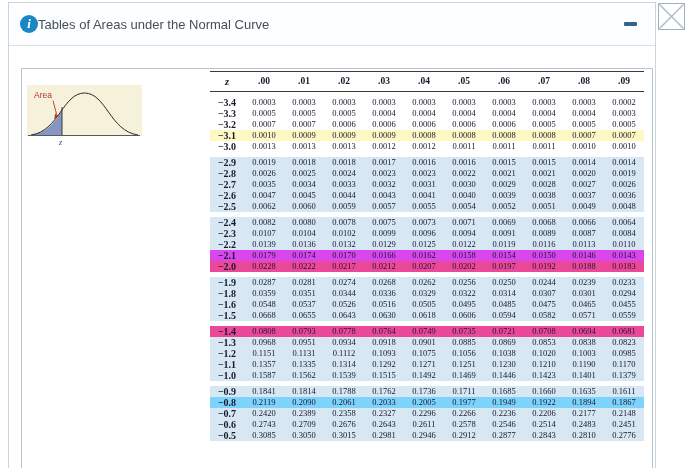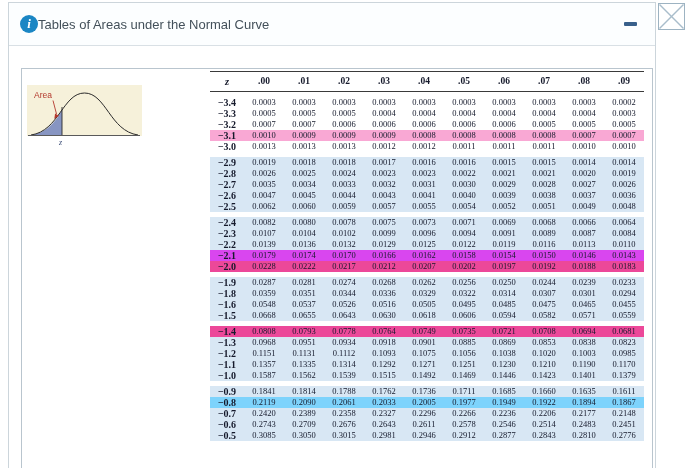--- a/index.html
+++ b/index.html
@@ -139,21 +139,21 @@
                 <td>0.0007</td>
                 <td>0.0006</td>
                 <td>0.0006</td>
                 <td>0.0006</td>
                 <td>0.0006</td>
                 <td>0.0006</td>
                 <td>0.0005</td>
                 <td>0.0005</td>
                 <td>0.0005</td>
               </tr>
-              <tr style="background: #f9a8d4;">
+              <tr style="background: #fef9c3;">
                 <td class="zcol">−3.1</td>
                 <td>0.0010</td>
                 <td>0.0009</td>
                 <td>0.0009</td>
                 <td>0.0009</td>
                 <td>0.0008</td>
                 <td>0.0008</td>
                 <td>0.0008</td>
                 <td>0.0008</td>
                 <td>0.0007</td>

